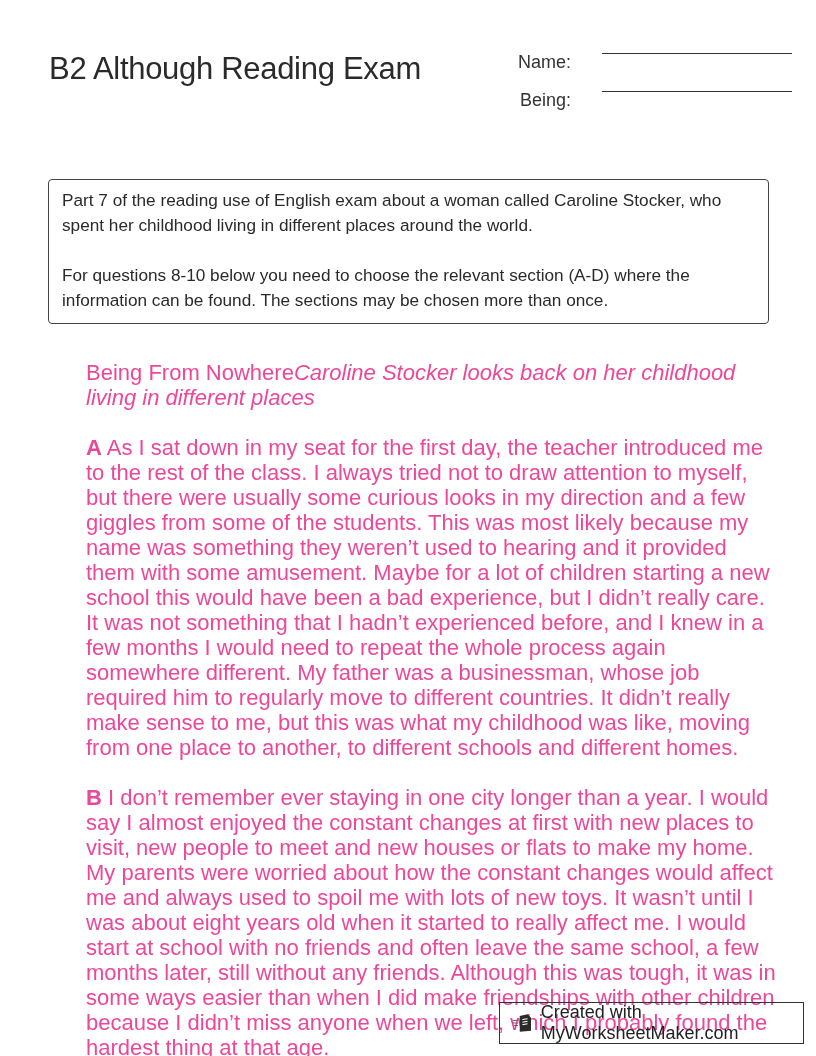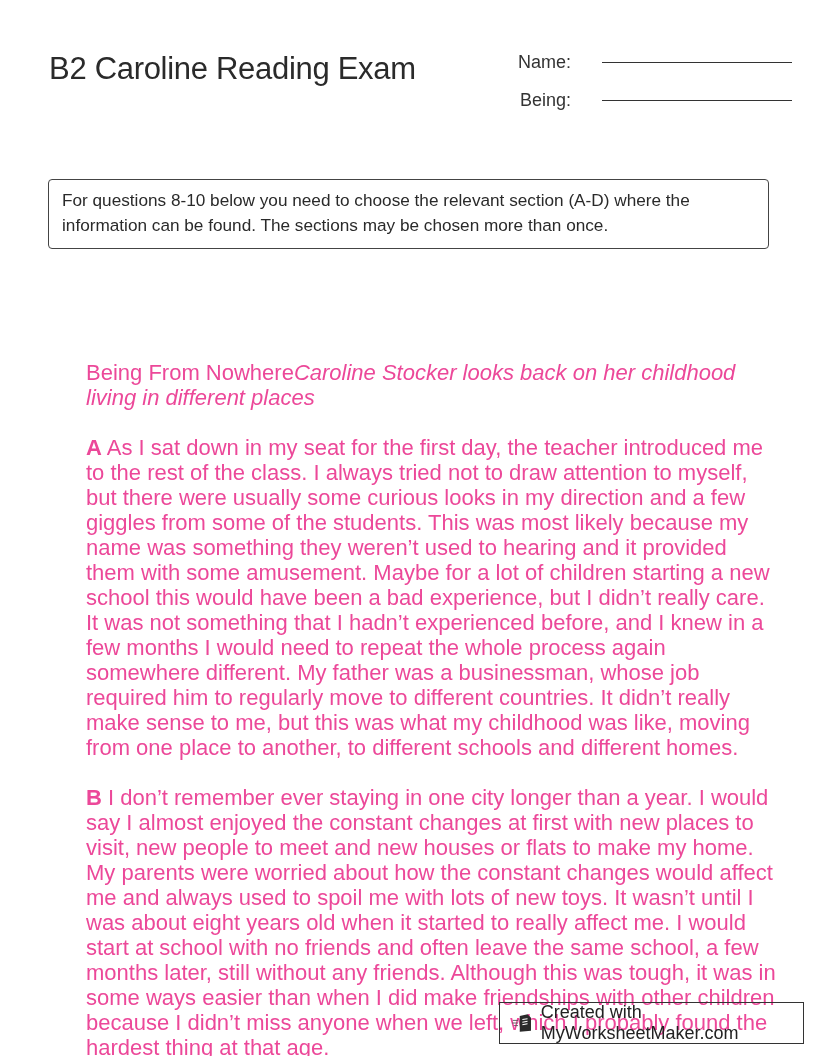--- a/index.html
+++ b/index.html
@@ -5,21 +5,21 @@
   html, body { margin: 0; padding: 0; background: #ffffff; }
   body {
     width: 816px; height: 1056px; position: relative; overflow: hidden;
     font-family: "Liberation Sans", "DejaVu Sans", sans-serif;
     color: #2a2a2a;
   }
   .title {
     position: absolute; left: 49px; top: 48px; width: 400px;
     font-size: 31px; line-height: 42px; color: #2a2a2a; letter-spacing: -0.3px;
   }
-  .field { position: absolute; display: flex; align-items: center; font-size: 18px; color: #333; gap: 24px; }
+  .field { position: absolute; display: flex; align-items: flex-start; font-size: 18px; color: #333; gap: 24px; }
   .field .label { text-align: right; width: 80px; margin-right: 7px; }
   .field .line { width: 190px; border-bottom: 1px solid #333; height: 1px; margin-bottom: 2px; }
   .field-name { left: 491px; top: 52px; }
   .field-date { left: 491px; top: 90px; }
   .instructions {
     position: absolute; left: 48px; top: 179px; width: 694px;
     border: 1px solid #444; border-radius: 4px; padding: 8px 12px 10px 13px;
     font-size: 17.2px; line-height: 25px; color: #2a2a2a;
   }
   .instructions p { margin: 0; }
@@ -35,32 +35,33 @@
     position: absolute; left: 499px; top: 1002px; width: 305px; height: 42px;
     border: 1px solid #333; box-sizing: border-box;
     display: flex; align-items: center; padding-left: 12px;
     font-size: 18px; color: #222;
   }
   .footer svg { margin-right: 8px; }
 </style>
 </head>
 <body>
 
-<div class="title">B2 Caroline Reading Exam</div>
+<div class="title">B2 Although Reading Exam</div>
 
 <div class="field field-name">
   <span class="label">Name:</span>
   <span class="line"></span>
 </div>
 <div class="field field-date">
   <span class="label">Being:</span>
   <span class="line"></span>
 </div>
 
 <div class="instructions">
+  <p>Part 7 of the reading use of English exam about a woman called Caroline Stocker, who spent her childhood living in different places around the world.</p>
   <p>For questions 8-10 below you need to choose the relevant section (A-D) where the information can be found. The sections may be chosen more than once.</p>
 </div>
 
 <div class="content">
   <p><span>Being From Nowhere</span><span class="subtitle">Caroline Stocker looks back on her childhood living in different places</span></p>
   <p><span class="letter">A</span><span> As I sat down in my seat for the first day, the teacher introduced me to the rest of the class. I always tried not to draw attention to myself, but there were usually some curious looks in my direction and a few giggles from some of the students. This was most likely because my name was something they weren’t used to hearing and it provided them with some amusement. Maybe for a lot of children starting a new school this would have been a bad experience, but I didn’t really care. It was not something that I hadn’t experienced before, and I knew in a few months I would need to repeat the whole process again somewhere different. My father was a businessman, whose job required him to regularly move to different countries. It didn’t really make sense to me, but this was what my childhood was like, moving from one place to another, to different schools and different homes.</span></p>
   <p><span class="letter">B</span><span> I don’t remember ever staying in one city longer than a year. I would say I almost enjoyed the constant changes at first with new places to visit, new people to meet and new houses or flats to make my home. My parents were worried about how the constant changes would affect me and always used to spoil me with lots of new toys. It wasn’t until I was about eight years old when it started to really affect me. I would start at school with no friends and often leave the same school, a few months later, still without any friends. Although this was tough, it was in some ways easier than when I did make friendships with other children because I didn’t miss anyone when we left, which I probably found the hardest thing at that age.</span></p>
 </div>
 
 <div class="footer">

